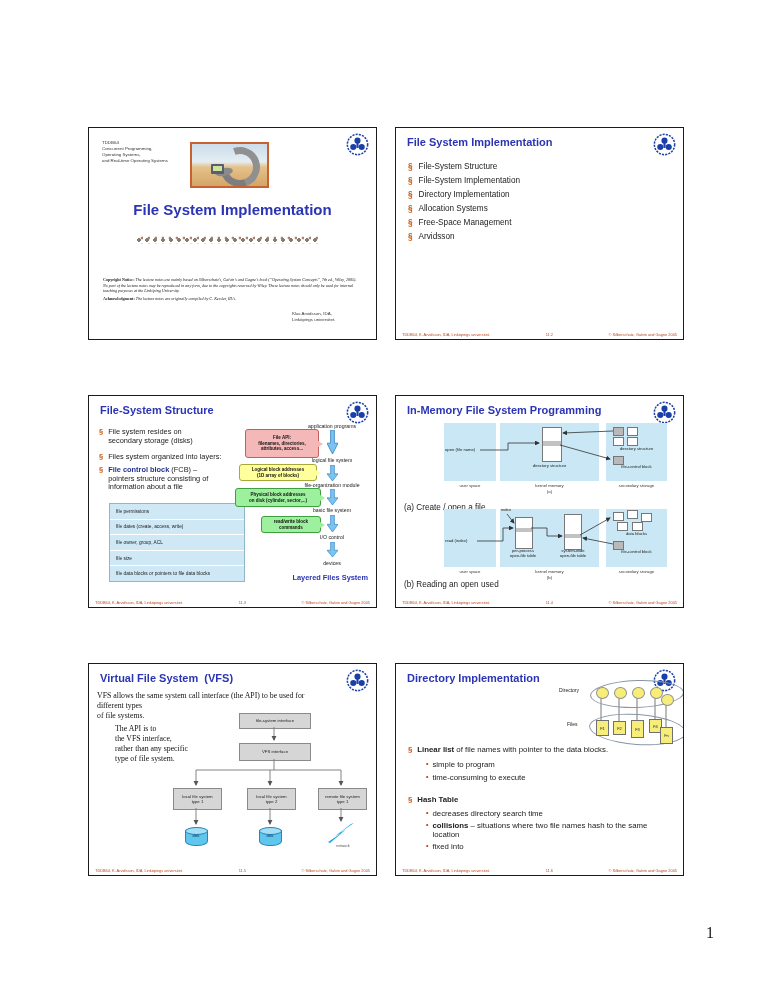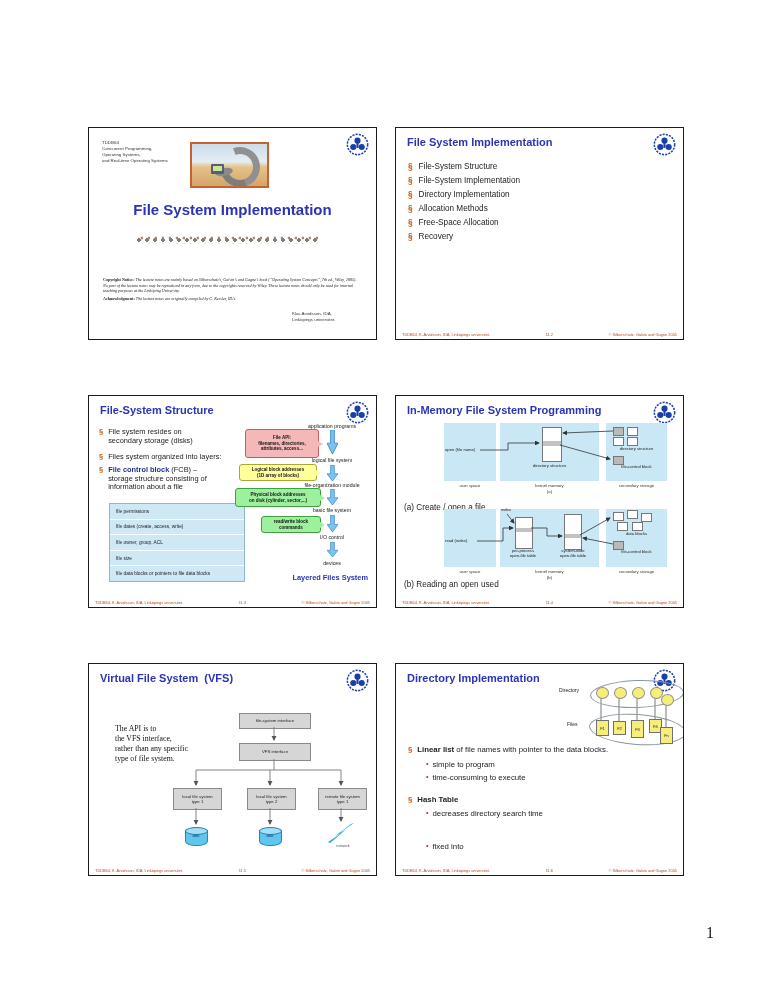--- a/index.html
+++ b/index.html
@@ -125,29 +125,29 @@
     <div class="s2-item" style="top:48px;">
         <span class="sect">§</span>
         <span>File-System Implementation</span>
       </div>
     <div class="s2-item" style="top:62px;">
         <span class="sect">§</span>
         <span>Directory Implementation</span>
       </div>
     <div class="s2-item" style="top:76px;">
         <span class="sect">§</span>
-        <span>Allocation Methods</span>
+        <span>Allocation Systems</span>
       </div>
     <div class="s2-item" style="top:90px;">
         <span class="sect">§</span>
-        <span>Free-Space Allocation</span>
+        <span>Free-Space Management</span>
       </div>
     <div class="s2-item" style="top:104px;">
         <span class="sect">§</span>
-        <span>Recovery</span>
+        <span>Arvidsson</span>
       </div>
     <div class="sfooter">
       <span>TDDB64, K. Arvidsson, IDA, Linköpings universitet.</span>
       <span>11.2</span>
       <span>© Silberschatz, Galvin and Gagne 2005</span>
     </div>
   </div>
 
   <div class="slide" style="left:88px;top:395px;">
     <div class="stitle">File-System Structure</div>
@@ -163,21 +163,21 @@
     <div class="brow" style="left:10px;top:32px;width:118px;">
         <span class="sect" style="font-size:7.4px;">§</span>
         <span class="s3-b">File system resides on secondary storage (disks)</span>
       </div>
     <div class="brow" style="left:10px;top:57px;width:150px;">
         <span class="sect" style="font-size:7.4px;">§</span>
         <span class="s3-b">Files system organized into layers:</span>
       </div>
     <div class="brow" style="left:10px;top:70px;width:122px;">
         <span class="sect" style="font-size:7.4px;">§</span>
-        <span class="s3-b"><span class="bold-blue">File control block</span><span> (FCB) – storage structure consisting of information about a file</span></span>
+        <span class="s3-b"><span class="bold-blue">File control block</span><span> (FCB) – pointers structure consisting of information about a file</span></span>
       </div>
     <div class="fcb">
       <div class="fcb-row">file permissions</div>
       <div class="fcb-row">file dates (create, access, write)</div>
       <div class="fcb-row">file owner, group, ACL</div>
       <div class="fcb-row">file size</div>
       <div class="fcb-row">file data blocks or pointers to file data blocks</div>
     </div>
 
     <div class="layer-lbl" style="top:27px;">application programs</div>
@@ -307,20 +307,23 @@
     <div class="stitle">Virtual File System&nbsp; (VFS)</div>
     <svg class="logo" viewBox="0 0 24 24">
       <circle cx="12" cy="12" r="10.6" fill="none" stroke="#1a3fa8" stroke-width="1.6" stroke-dasharray="2.2 1.2"></circle>
       <g fill="#1a3fa8">
           <circle cx="12" cy="8" r="3.2"></circle>
           <circle cx="7.6" cy="14.6" r="3.2"></circle>
           <circle cx="16.4" cy="14.6" r="3.2"></circle>
           <rect x="10.9" y="7" width="2.2" height="8.6"></rect>
         </g>
     </svg>
+    <div class="s5-text preline" style="left:8px;top:27px;">VFS allows the same system call interface (the API) to be used for
+different types
+of file systems.</div>
     <div class="s5-text preline" style="left:26px;top:60px;">The API is to
 the VFS interface,
 rather than any specific
 type of file system.</div>
     <div class="gbox" style="left:150px;top:49px;width:70px;height:14px;">file-system interface</div>
     <div class="gbox" style="left:150px;top:79px;width:70px;height:16px;">VFS interface</div>
     <div class="gbox preline" style="left:84px;top:124px;width:47px;height:20px;">local file system
 type 1</div>
     <div class="gbox preline" style="left:158px;top:124px;width:47px;height:20px;">local file system
 type 2</div>
@@ -412,20 +415,24 @@
         <span>time-consuming to execute</span>
       </div>
     <div class="brow" style="left:12px;top:131px;font-size:7.8px;font-weight:bold;">
         <span class="sect">§</span>
         <span>Hash Table</span>
       </div>
     <div class="sub-row" style="left:30px;top:145px;">
         <span class="subdot">•</span>
         <span>decreases directory search time</span>
       </div>
+    <div class="sub-row" style="left:30px;top:157px;width:240px;">
+        <span class="subdot">•</span>
+        <span><span style="font-weight:bold;">collisions</span><span> – situations where two file names hash to the same location</span></span>
+      </div>
     <div class="sub-row" style="left:30px;top:178px;">
         <span class="subdot">•</span>
         <span>fixed into</span>
       </div>
     <div class="sfooter">
       <span>TDDB64, K. Arvidsson, IDA, Linköpings universitet.</span>
       <span>11.6</span>
       <span>© Silberschatz, Galvin and Gagne 2005</span>
     </div>
   </div>

